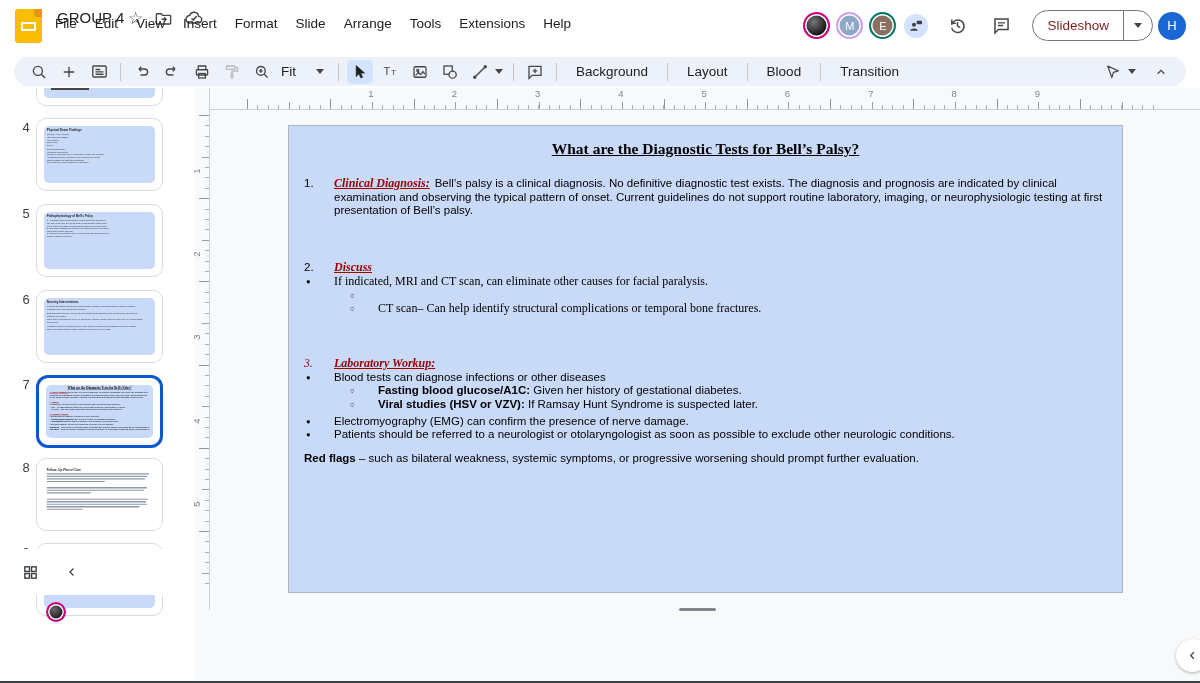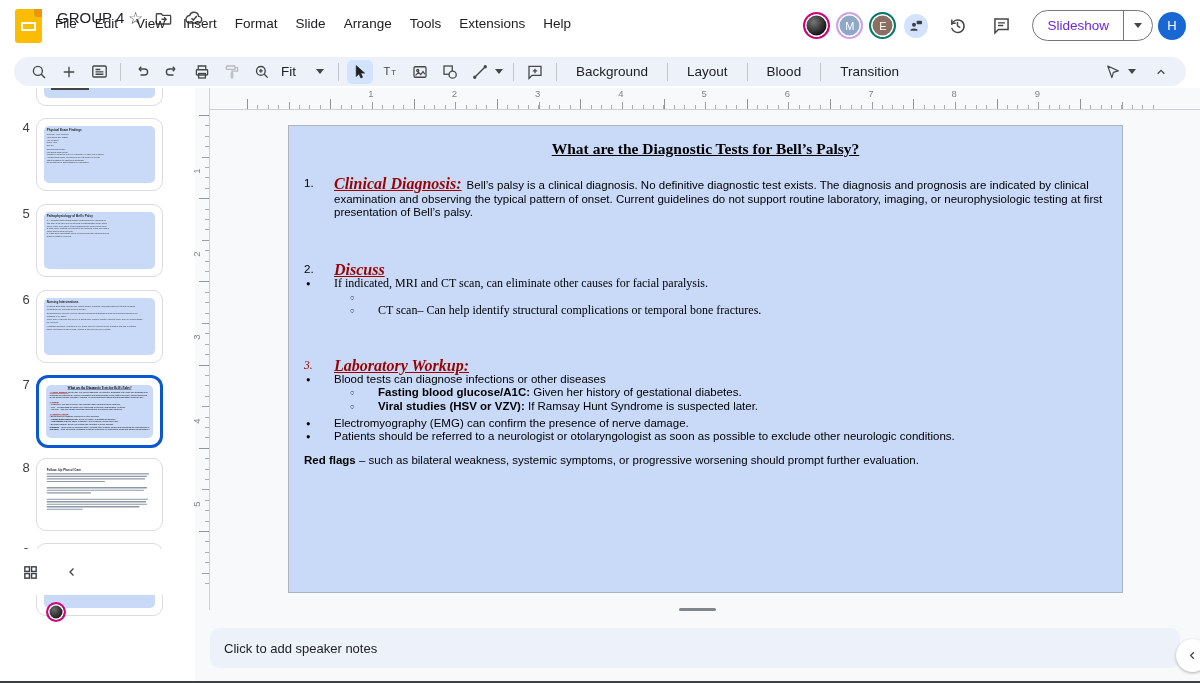--- a/index.html
+++ b/index.html
@@ -20,21 +20,21 @@
   .menubar span { font-size:13.5px; padding:2px 9px; color:#202124; cursor:default; border-radius:4px; }
 
   .hdr-right { position:absolute; right:14px; top:10px; display:flex; align-items:center; }
   .avx { width:27px; height:27px; border-radius:50%; margin-right:6px; position:relative;
     display:flex; align-items:center; justify-content:center; font-size:11px; color:#fff; }
   .badge-circ { width:24px; height:24px; border-radius:50%; background:#d3e3fd;
     display:flex; align-items:center; justify-content:center; margin:0 8px 0 2px; }
   .hicon { width:22px; height:22px; margin:0 11px; display:flex; align-items:center; }
   .btn-slideshow { display:flex; align-items:center; height:31px; border:1px solid #747775;
     border-radius:16px; background:#fff; margin:0 5px 0 8px; overflow:hidden; }
-  .btn-slideshow .lbl { padding:0 14px; font-size:13.5px; color:#6d28d9; }
+  .btn-slideshow .lbl { padding:0 14px; font-size:13.5px; color:#7f1d1d; }
   .btn-slideshow .dd { border-left:1px solid #747775; height:100%; display:flex;
     align-items:center; padding:0 10px; }
   .btn-share { display:flex; align-items:center; height:31px; border-radius:16px;
     background:#c2e7ff; color:#001d35; margin:0 9px 0 5px; overflow:hidden; }
   .btn-share .main { display:flex; align-items:center; gap:7px; padding:0 12px 0 14px; }
   .btn-share .lbl { font-size:13.5px; font-weight:bold; color:#001d35; }
   .btn-share .dd { border-left:1px solid #9dc8e4; height:100%; display:flex;
     align-items:center; padding:0 9px; }
   .acct { width:28px; height:28px; border-radius:50%; display:flex; align-items:center;
     justify-content:center; color:#fff; font-size:13px; }
@@ -115,21 +115,21 @@
   .slide-body { position:absolute; left:15px; right:12px; top:51px; font-size:11.5px;
     color:#000; line-height:13.7px; }
   .row { display:flex; }
   .ncol { flex:0 0 30px; }
   .bcol { flex:0 0 28px; margin-left:2px; text-align:left; font-size:7.5px; line-height:13.7px; }
   .bcol.sub { margin-left:46px; }
   .serif { font-family:"Liberation Serif", serif; font-size:12px; }
   .sans { font-family:"Liberation Sans", sans-serif; }
   .bold { font-weight:bold; }
   .red-h { color:#990000; font-weight:bold; font-style:italic; text-decoration:underline;
-    font-family:"Liberation Serif", serif; font-size:16px; margin-right:5px; }
+    font-family:"Liberation Serif", serif; font-size:12px; margin-right:5px; }
   .red-num { color:#990000; font-style:italic; font-family:"Liberation Serif", serif; }
   .gap43 { height:43px; } .gap42 { height:41px; }
   .mt3 { margin-top:3px; } .mt13 { margin-top:14px; } .mt10 { margin-top:10px; }
 
   
   .notes-handle { position:absolute; left:484px; top:520px; width:37px; height:3px;
     background:#80868b; border-radius:2px; }
   .notes { position:absolute; left:15px; top:540px; width:970px; height:40px;
     background:#edf2fa; border-radius:9px; display:flex; align-items:center; padding-left:14px; }
   .notes span { font-size:13px; color:#202124; }
@@ -555,23 +555,20 @@
         <span class="sans">Patients should be referred to a neurologist or otolaryngologist as soon as possible to exclude other neurologic conditions.</span>
       </div>
 
       <div class="mt10">
         <span class="sans bold">Red flags</span><span class="sans"> – such as bilateral weakness, systemic symptoms, or progressive worsening should prompt further evaluation.</span>
       </div>
     </div>
   </div>
 
   <div class="notes-handle"></div>
-  <div class="notes">
-    <span>Click to add speaker notes</span>
-  </div>
   <div class="side-fab">
     <svg width="13" height="13" viewBox="0 0 24 24" fill="none" stroke="#3c4043" stroke-width="2.2">
       <path d="M14.5 6 L8.5 12 L14.5 18"></path>
     </svg>
   </div>
 </div>
 
 <div class="bottom-line"></div>
 
 </body></html>

